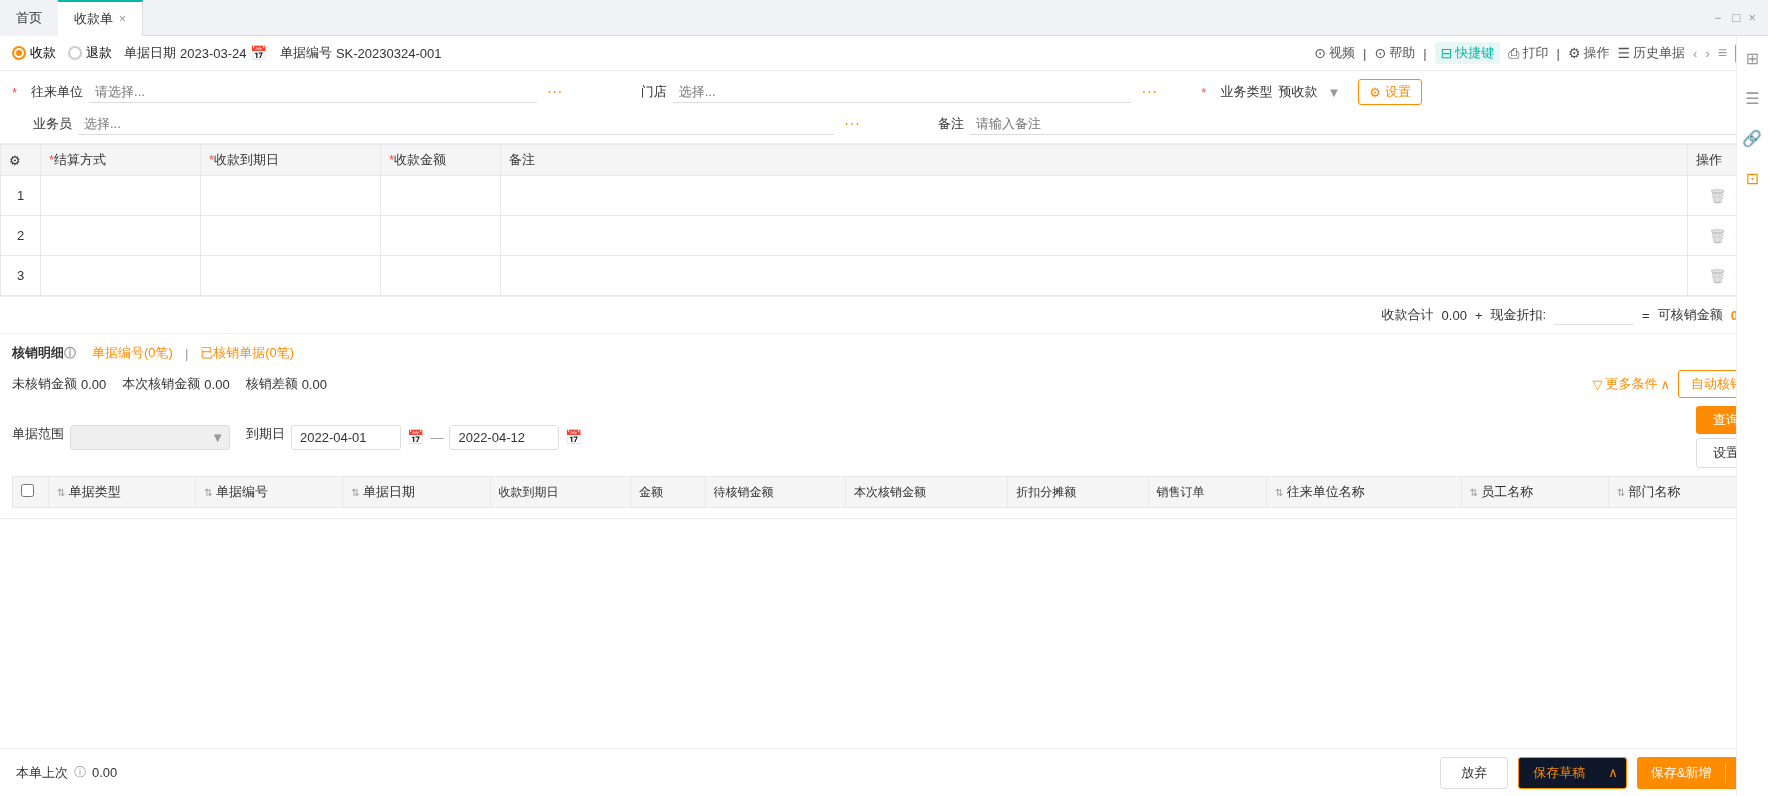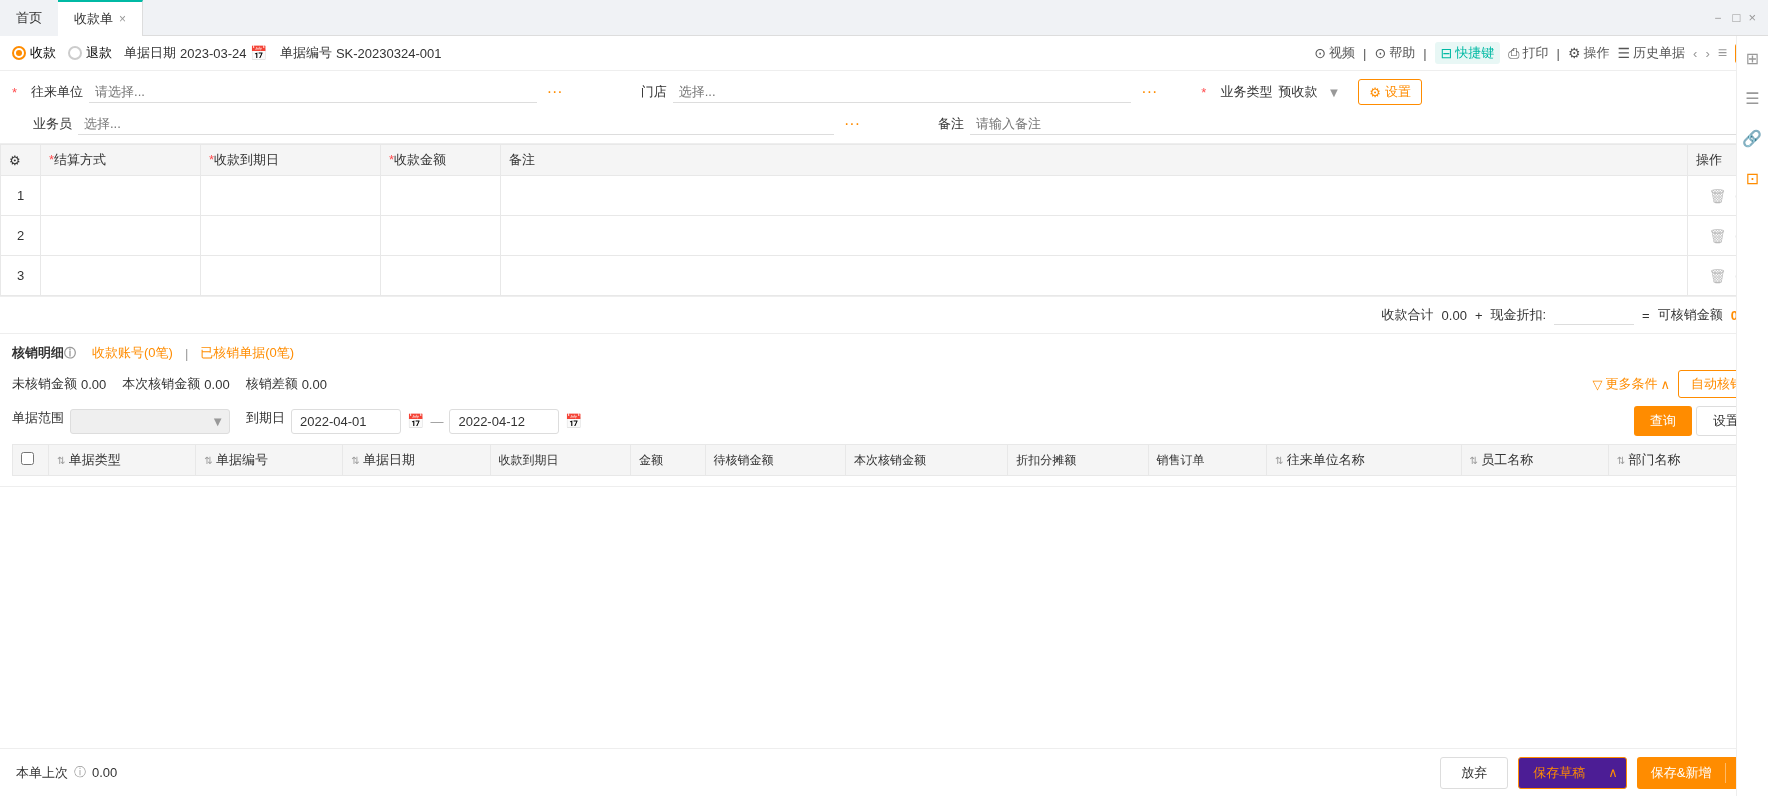--- a/index.html
+++ b/index.html
@@ -137,21 +137,21 @@
     .date-input { border: 1px solid #ddd; border-radius: 3px; padding: 4px 8px; outline: none; font-size: 13px; color: #333; width: 110px; cursor: pointer; }
     .date-separator { color: #999; }
     .query-btn {
       background: #ff8c00; color: #fff; border: none;
       border-radius: 3px; padding: 5px 16px; cursor: pointer;
     }
     .settings-btn2 {
       background: #fff; border: 1px solid #ddd; color: #333;
       border-radius: 3px; padding: 5px 16px; cursor: pointer;
     }
-    .verify-filter-actions { display: flex; flex-direction: row; gap: 4px; margin-left: auto; }
+    .verify-filter-actions { display: flex; flex-direction: column; gap: 4px; margin-left: auto; }
     .verify-table { width: 100%; border-collapse: collapse; }
     .verify-table th {
       background: #f5f5f5; border: 1px solid #e8e8e8;
       padding: 6px 8px; text-align: left; color: #333; font-weight: normal;
       white-space: nowrap; font-size: 12px;
     }
     .verify-table th .sort-icon { color: #999; font-size: 10px; }
     .checkbox-th { width: 36px; text-align: center; }
 
     
@@ -162,21 +162,21 @@
       background: #fff;
       position: fixed; bottom: 0; left: 0; right: 0; height: 48px;
     }
     .bottom-left { display: flex; align-items: center; gap: 6px; color: #333; }
     .bottom-right { display: flex; align-items: center; gap: 10px; }
     .discard-btn {
       background: #fff; border: 1px solid #ddd; color: #333;
       border-radius: 3px; padding: 6px 20px; cursor: pointer; font-size: 13px;
     }
     .save-draft-btn {
-      background: #4c1d95; border: 1px solid #ff8c00; color: #ff8c00;
+      background: #0f172a; border: 1px solid #ff8c00; color: #ff8c00;
       border-radius: 3px; padding: 6px 0; cursor: pointer; font-size: 13px;
       display: flex; align-items: center;
     }
     .save-draft-btn .main-text { padding: 0 14px; }
     .save-draft-btn .sep-v { width: 1px; background: #ff8c00; height: 100%; }
     .save-draft-btn .arrow { padding: 0 8px; }
     .save-new-btn {
       background: #ff8c00; border: none; color: #fff;
       border-radius: 3px; padding: 6px 0; cursor: pointer; font-size: 13px;
       display: flex; align-items: center;
@@ -386,21 +386,21 @@
   </div>
 
   <div class="verify-section">
 
     <div style="display:flex;align-items:center;gap:16px;">
       <div class="verify-title">
         <span>核销明细</span>
         <span class="info-icon">ⓘ</span>
       </div>
       <div class="verify-tabs">
-        <span class="verify-tab">收款账号(0笔)</span>
+        <span class="verify-tab">单据编号(0笔)</span>
         <span class="verify-tab sep">|</span>
         <span class="verify-tab">已核销单据(0笔)</span>
       </div>
     </div>
 
     <div style="display:flex;align-items:center;gap:0;">
       <div class="verify-stats">
         <div class="verify-stat">
           <span>未核销金额</span>
           <span>0.00</span>

